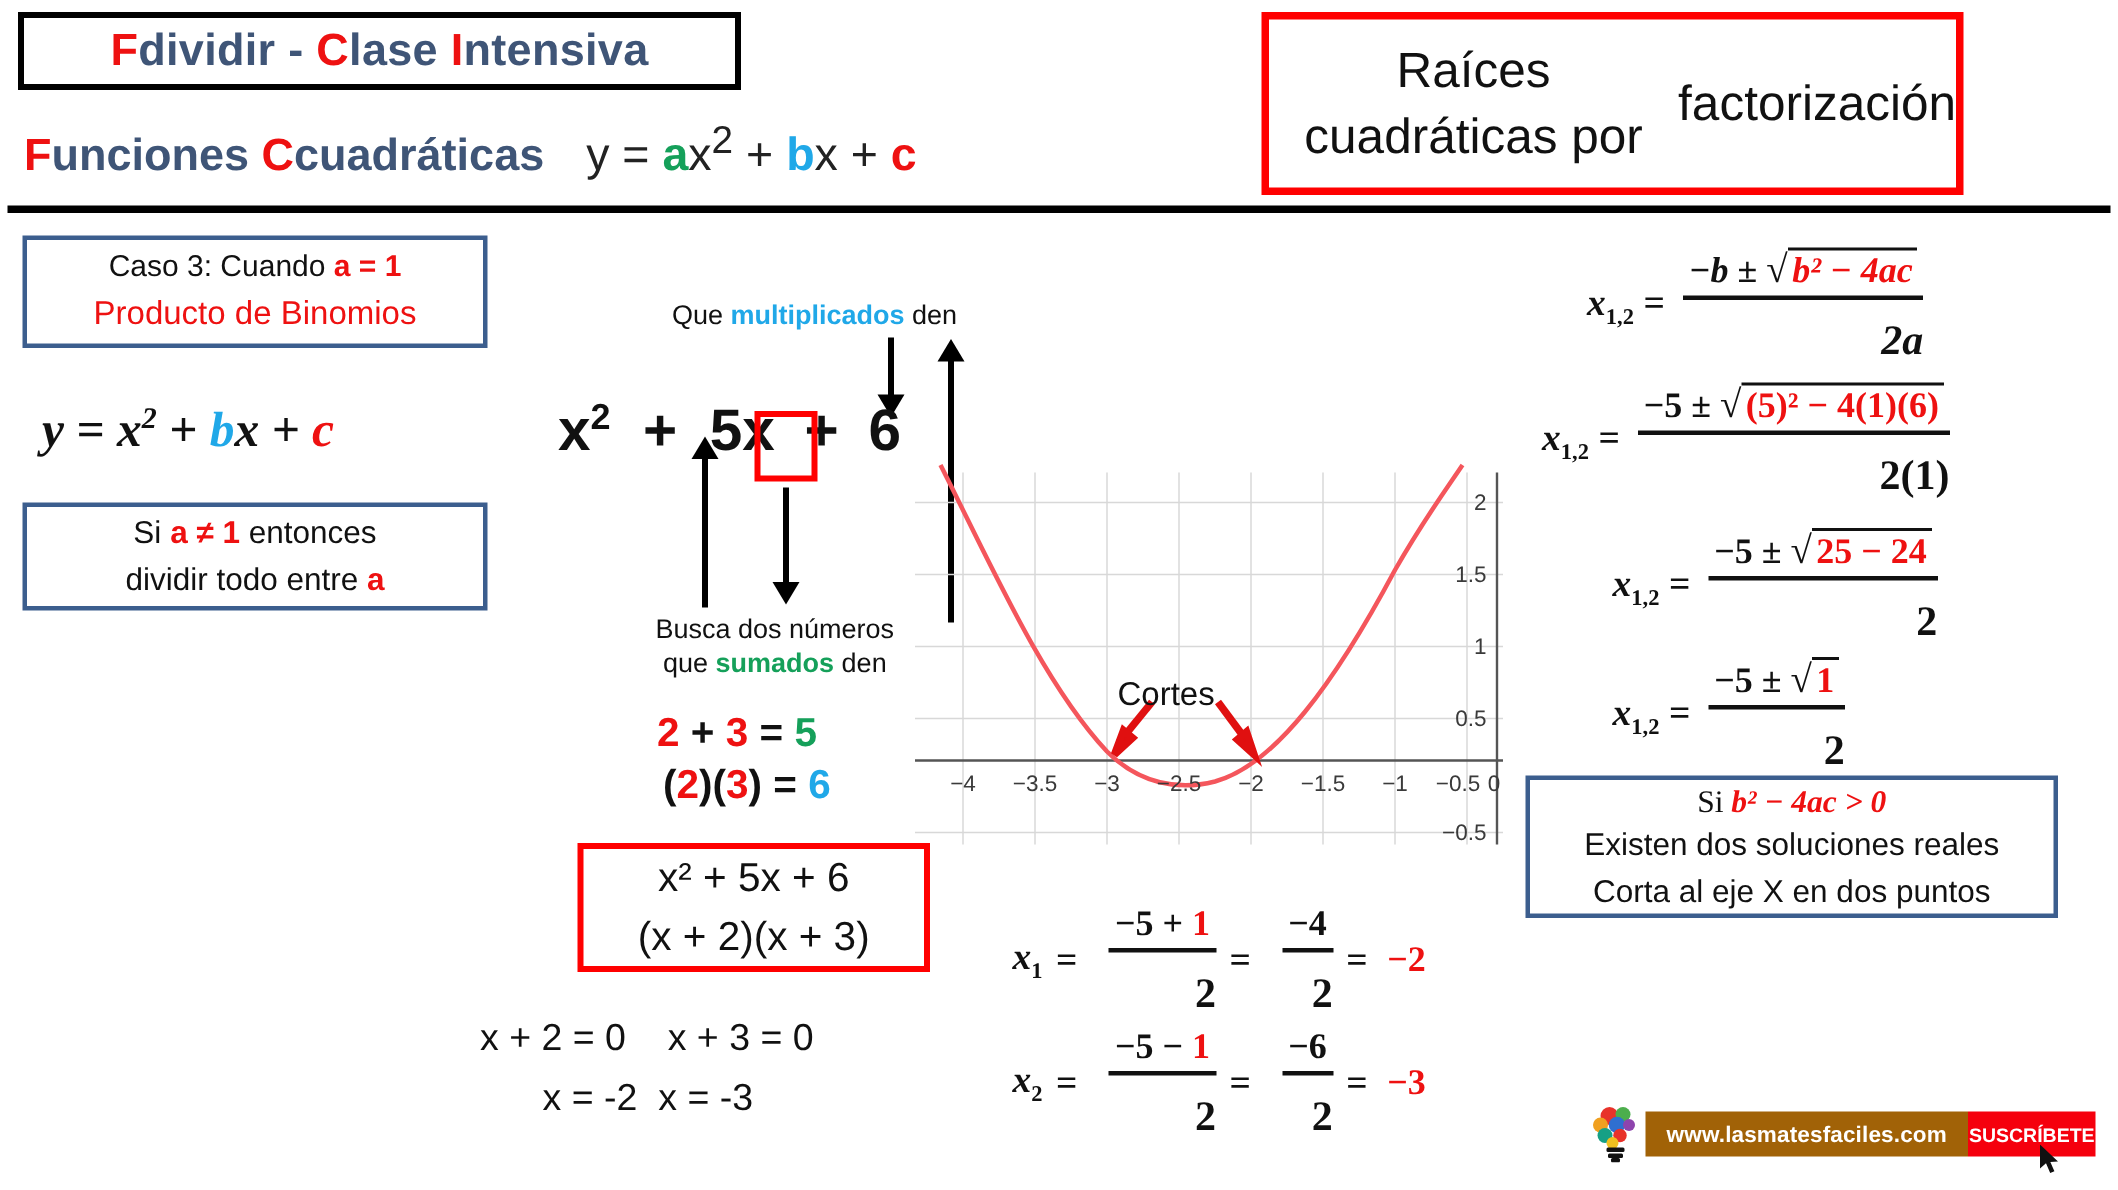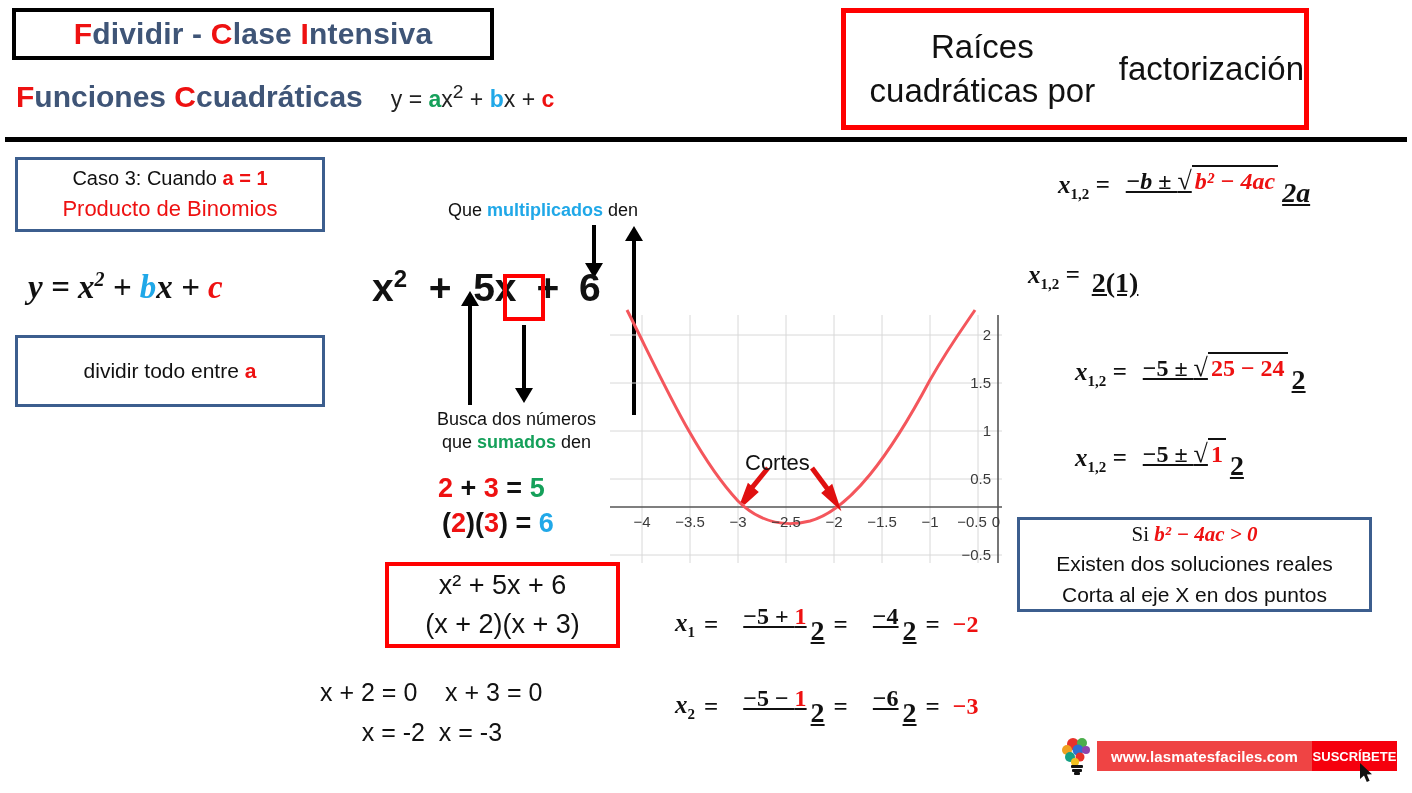--- a/index.html
+++ b/index.html
@@ -14,21 +14,21 @@
     border:4px solid #000;box-sizing:border-box;
     display:flex;align-items:center;justify-content:center;
     font-size:30px;font-weight:bold;color:#3f5577;letter-spacing:.2px;
   }
   #header-subtitle{
     left:16px;top:80px;font-size:30px;font-weight:bold;color:#3f5577;
     white-space:nowrap;
   }
   .cap-red{color:#ee1111;}
   .cap-blue{color:#3f5577;}
-  #formula-head{font-size:23px;font-weight:normal;color:#222;margin-left:28px;}
+  #formula-head{font-size:31px;font-weight:normal;color:#222;margin-left:28px;}
   .g{color:#15a05a;font-weight:bold;}
   .b{color:#20a8e8;font-weight:bold;}
   .r{color:#ee1111;font-weight:bold;}
 
   #topic-box{
     left:793px;top:8px;width:468px;height:122px;
     border:5px solid #ff0000;box-sizing:border-box;background:#fff;
     display:flex;flex-direction:row;align-items:center;justify-content:flex-start;
     font-size:33px;color:#111;line-height:1.32;text-align:center;margin-left:48px;
   }
@@ -74,21 +74,21 @@
   
   #graph{left:600px;top:305px;width:412px;height:265px;}
   #graph svg{display:block;}
   #cortes-label{left:745px;top:450px;font-size:22px;color:#111;text-align:right;}
 
   
   .mathrow{position:absolute;display:flex;align-items:center;
            font-family:"Liberation Serif","DejaVu Serif",serif;color:#111;}
   .lhs{font-style:italic;font-weight:bold;font-size:25px;white-space:nowrap;}
   .lhs sub{font-size:15px;font-style:normal;font-weight:bold;}
-  .frac{display:inline-flex;flex-direction:row;align-items:flex-start;margin-left:12px;text-decoration:underline;}
+  .frac{display:inline-flex;flex-direction:column;align-items:flex-end;margin-left:12px;}
   .num{font-size:24px;font-weight:bold;white-space:nowrap;padding:0 4px 2px 4px;}
   .den{font-size:28px;font-weight:bold;padding-top:12px;}
   .bar{height:3px;background:#111;width:100%;}
   .rd{color:#ee1111;}
   .it{font-style:italic;}
   .sqsym{font-size:26px;}
   .ovl{border-top:2.5px solid #111;padding:1px 3px 0 3px;display:inline-block;}
 
   #qf1{left:1058px;top:165px;}
   #qf2{left:1028px;top:255px;}
@@ -98,21 +98,21 @@
   #disc-box{left:1017px;top:517px;width:355px;height:95px;font-size:21px;line-height:1.45;}
   #disc-line1{font-family:"Liberation Serif","DejaVu Serif",serif;font-size:21px;}
 
   
   #res1{left:675px;top:603px;}
   #res2{left:675px;top:685px;}
   .eqsign{font-size:25px;font-weight:bold;margin:0 9px;}
 
   
   #watermark{left:1035px;top:735px;width:362px;height:40px;}
-  #wm-bar{position:absolute;left:62px;top:6px;width:215px;height:30px;background:#ef4444;
+  #wm-bar{position:absolute;left:62px;top:6px;width:215px;height:30px;background:#a16207;
           display:flex;align-items:center;justify-content:center;
           color:#fff;font-size:15px;font-weight:bold;letter-spacing:.1px;}
   #wm-sub{position:absolute;left:277px;top:6px;width:85px;height:30px;background:#f5000d;
           display:flex;align-items:center;justify-content:center;
           color:#fff;font-size:13px;font-weight:bold;}
   #wm-bulb{position:absolute;left:22px;top:0px;width:44px;height:40px;}
   #cursor{position:absolute;left:325px;top:28px;}
 </style>
 </head>
 <body>
@@ -134,20 +134,21 @@
 <div class="abs blue-box" id="case-box">
   <div><span>Caso 3: Cuando </span><span class="r">a = 1</span></div>
   <div id="case-line2">Producto de Binomios</div>
 </div>
 
 <div class="abs" id="quad-form">
   y = x<sup style="font-size:20px;">2</sup> + <span class="b">b</span>x + <span class="r">c</span>
 </div>
 
 <div class="abs blue-box" id="divide-box">
+  <div><span>Si </span><span class="r">a</span><span class="r"> ≠ </span><span class="r">1</span><span> entonces</span></div>
   <div><span>dividir todo entre </span><span class="r">a</span></div>
 </div>
 
 <div class="abs" id="mult-label">
   <span>Que </span><span class="b">multiplicados</span><span> den</span>
 </div>
 
 <div class="arrow" style="left:592px;top:225px;height:40px;"></div>
 <div class="arrowhead ah-down" style="left:585px;top:263px;"></div>
 
@@ -249,20 +250,21 @@
   <span class="frac">
     <span class="num"><span class="it">−b ± </span><span class="sqsym">√</span><span class="ovl rd it">b² − 4ac</span></span>
     <span class="bar"></span>
     <span class="den it">2a</span>
   </span>
 </div>
 
 <div class="mathrow" id="qf2">
   <span class="lhs">x<sub>1,2</sub><span> = </span></span>
   <span class="frac">
+    <span class="num"><span>−5 ± </span><span class="sqsym">√</span><span class="ovl rd">(5)² − 4(1)(6)</span></span>
     <span class="bar"></span>
     <span class="den">2(1)</span>
   </span>
 </div>
 
 <div class="mathrow" id="qf3">
   <span class="lhs">x<sub>1,2</sub><span> = </span></span>
   <span class="frac">
     <span class="num"><span>−5 ± </span><span class="sqsym">√</span><span class="ovl rd">25 − 24</span></span>
     <span class="bar"></span>

